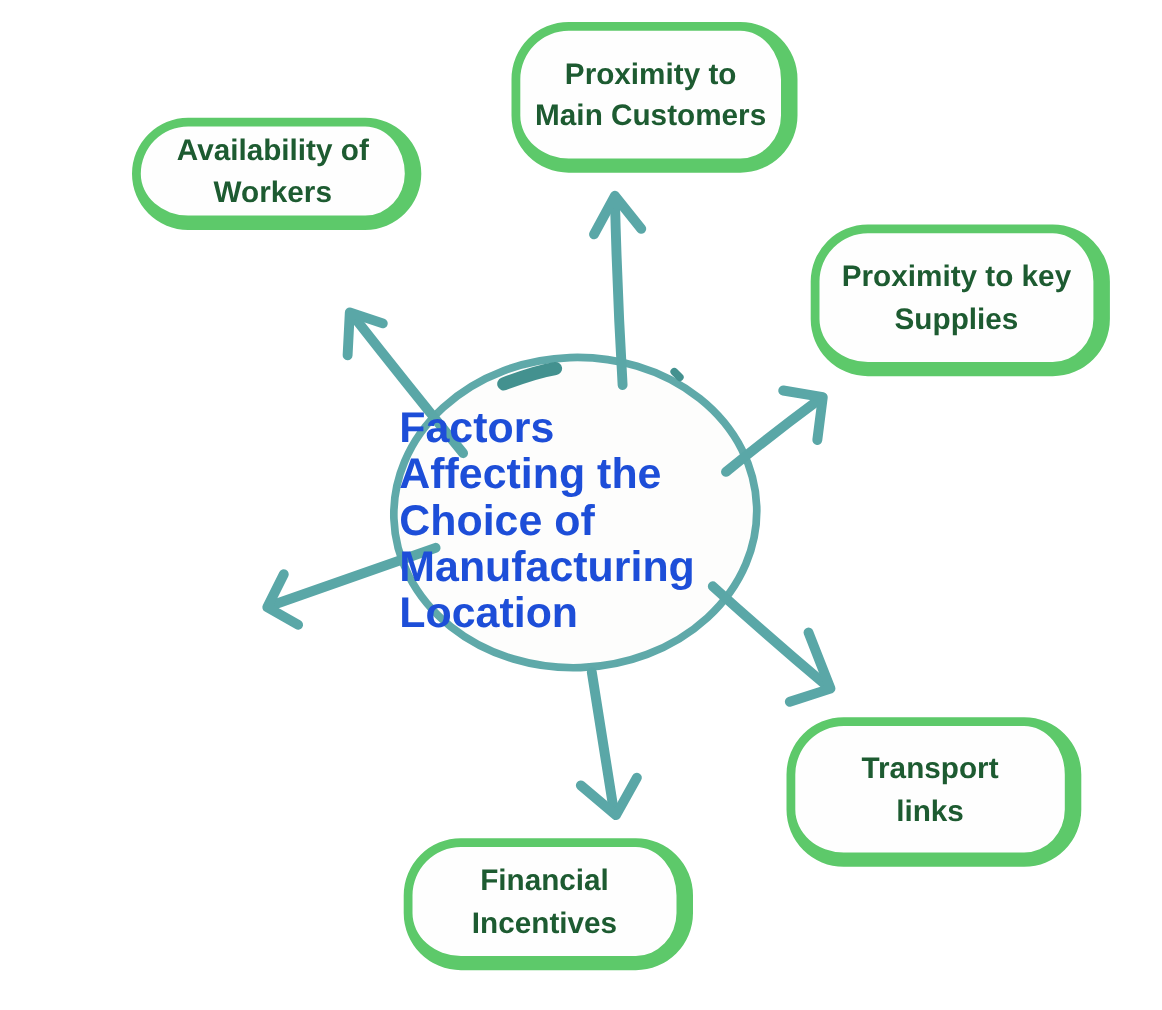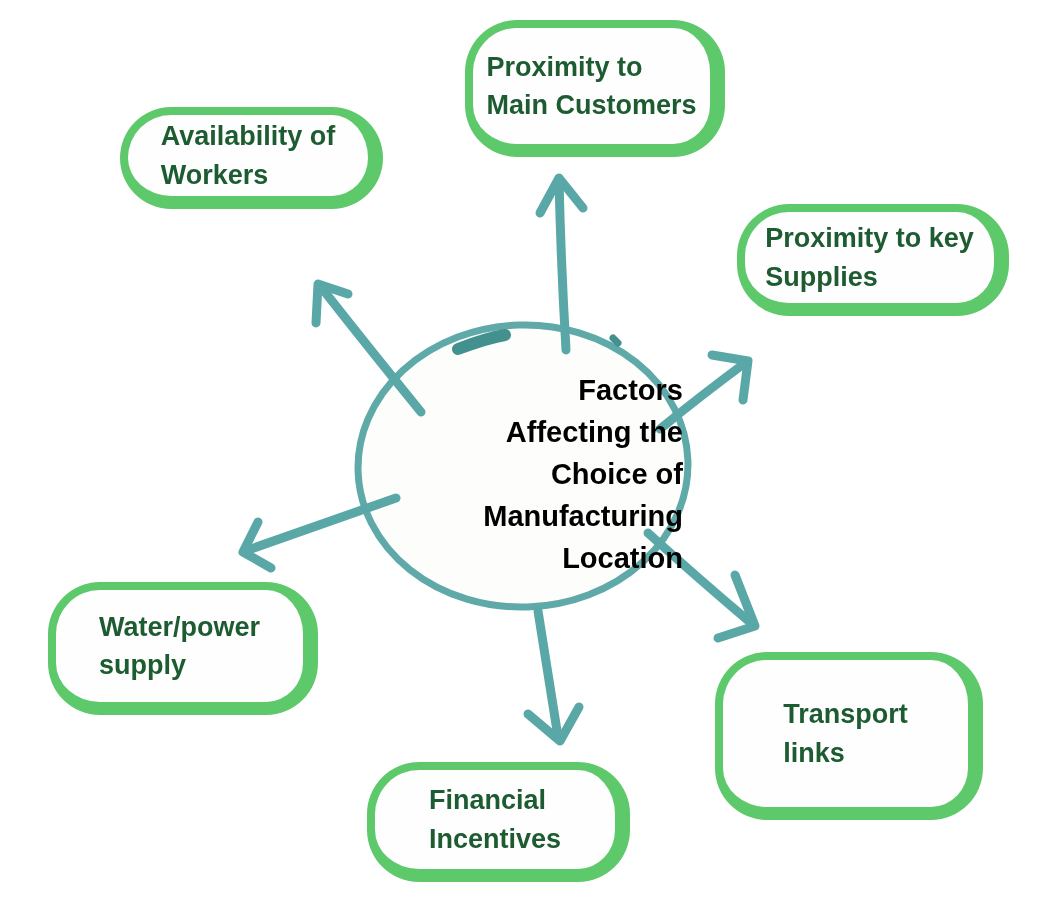--- a/index.html
+++ b/index.html
@@ -24,42 +24,42 @@
     position: absolute;
     box-sizing: border-box;
     background: #fefefe;
     border-style: solid;
     border-color: #5DC96A;
     border-width: 8px 15px 13px 8px;
     border-radius: 52px;
     display: flex;
     align-items: center;
     justify-content: center;
-    text-align: left;
+    text-align: center;
     color: #1D5B31;
     font-weight: 700;
     font-size: 27px;
     line-height: 1.42;
     white-space: pre-line;
   }
   .n-top          { left: 465px; top: 20px;  width: 260px; height: 137px; }
   .n-upper-left   { left: 120px; top: 107px; width: 263px; height: 102px; }
-  .n-upper-right  { left: 737px; top: 204px; width: 272px; height: 112px; }
+  .n-upper-right  { left: 737px; top: 204px; width: 272px; height: 138px; }
   .n-lower-left   { left: 48px;  top: 582px; width: 270px; height: 133px; }
-  .n-lower-right  { left: 715px; top: 652px; width: 268px; height: 168px; }
+  .n-lower-right  { left: 715px; top: 652px; width: 268px; height: 136px; }
   .n-bottom       { left: 367px; top: 762px; width: 263px; height: 120px; }
   .center-label {
     position: absolute;
     left: 363px;
     top: 369px;
     width: 320px;
-    text-align: right;
-    color: #000000;
+    text-align: left;
+    color: #1d4ed8;
     font-weight: 700;
-    font-size: 29px;
+    font-size: 39px;
     line-height: 42px;
     white-space: pre-line;
   }
 </style>
 </head>
 <body>
 
 <div id="canvas">
 
   <svg id="connector-layer" viewBox="0 0 1056 918" fill="none" stroke-linecap="round" stroke-linejoin="round">
@@ -108,22 +108,20 @@
 
   <div class="node n-top">Proximity to
 Main Customers</div>
 
   <div class="node n-upper-left">Availability of
 Workers</div>
 
   <div class="node n-upper-right">Proximity to key
 Supplies</div>
 
-  <div class="node n-lower-left">Water/power
-supply</div>
 
   <div class="node n-lower-right">Transport
 links</div>
 
   <div class="node n-bottom">Financial
 Incentives</div>
 
 </div>
 
 </body></html>

